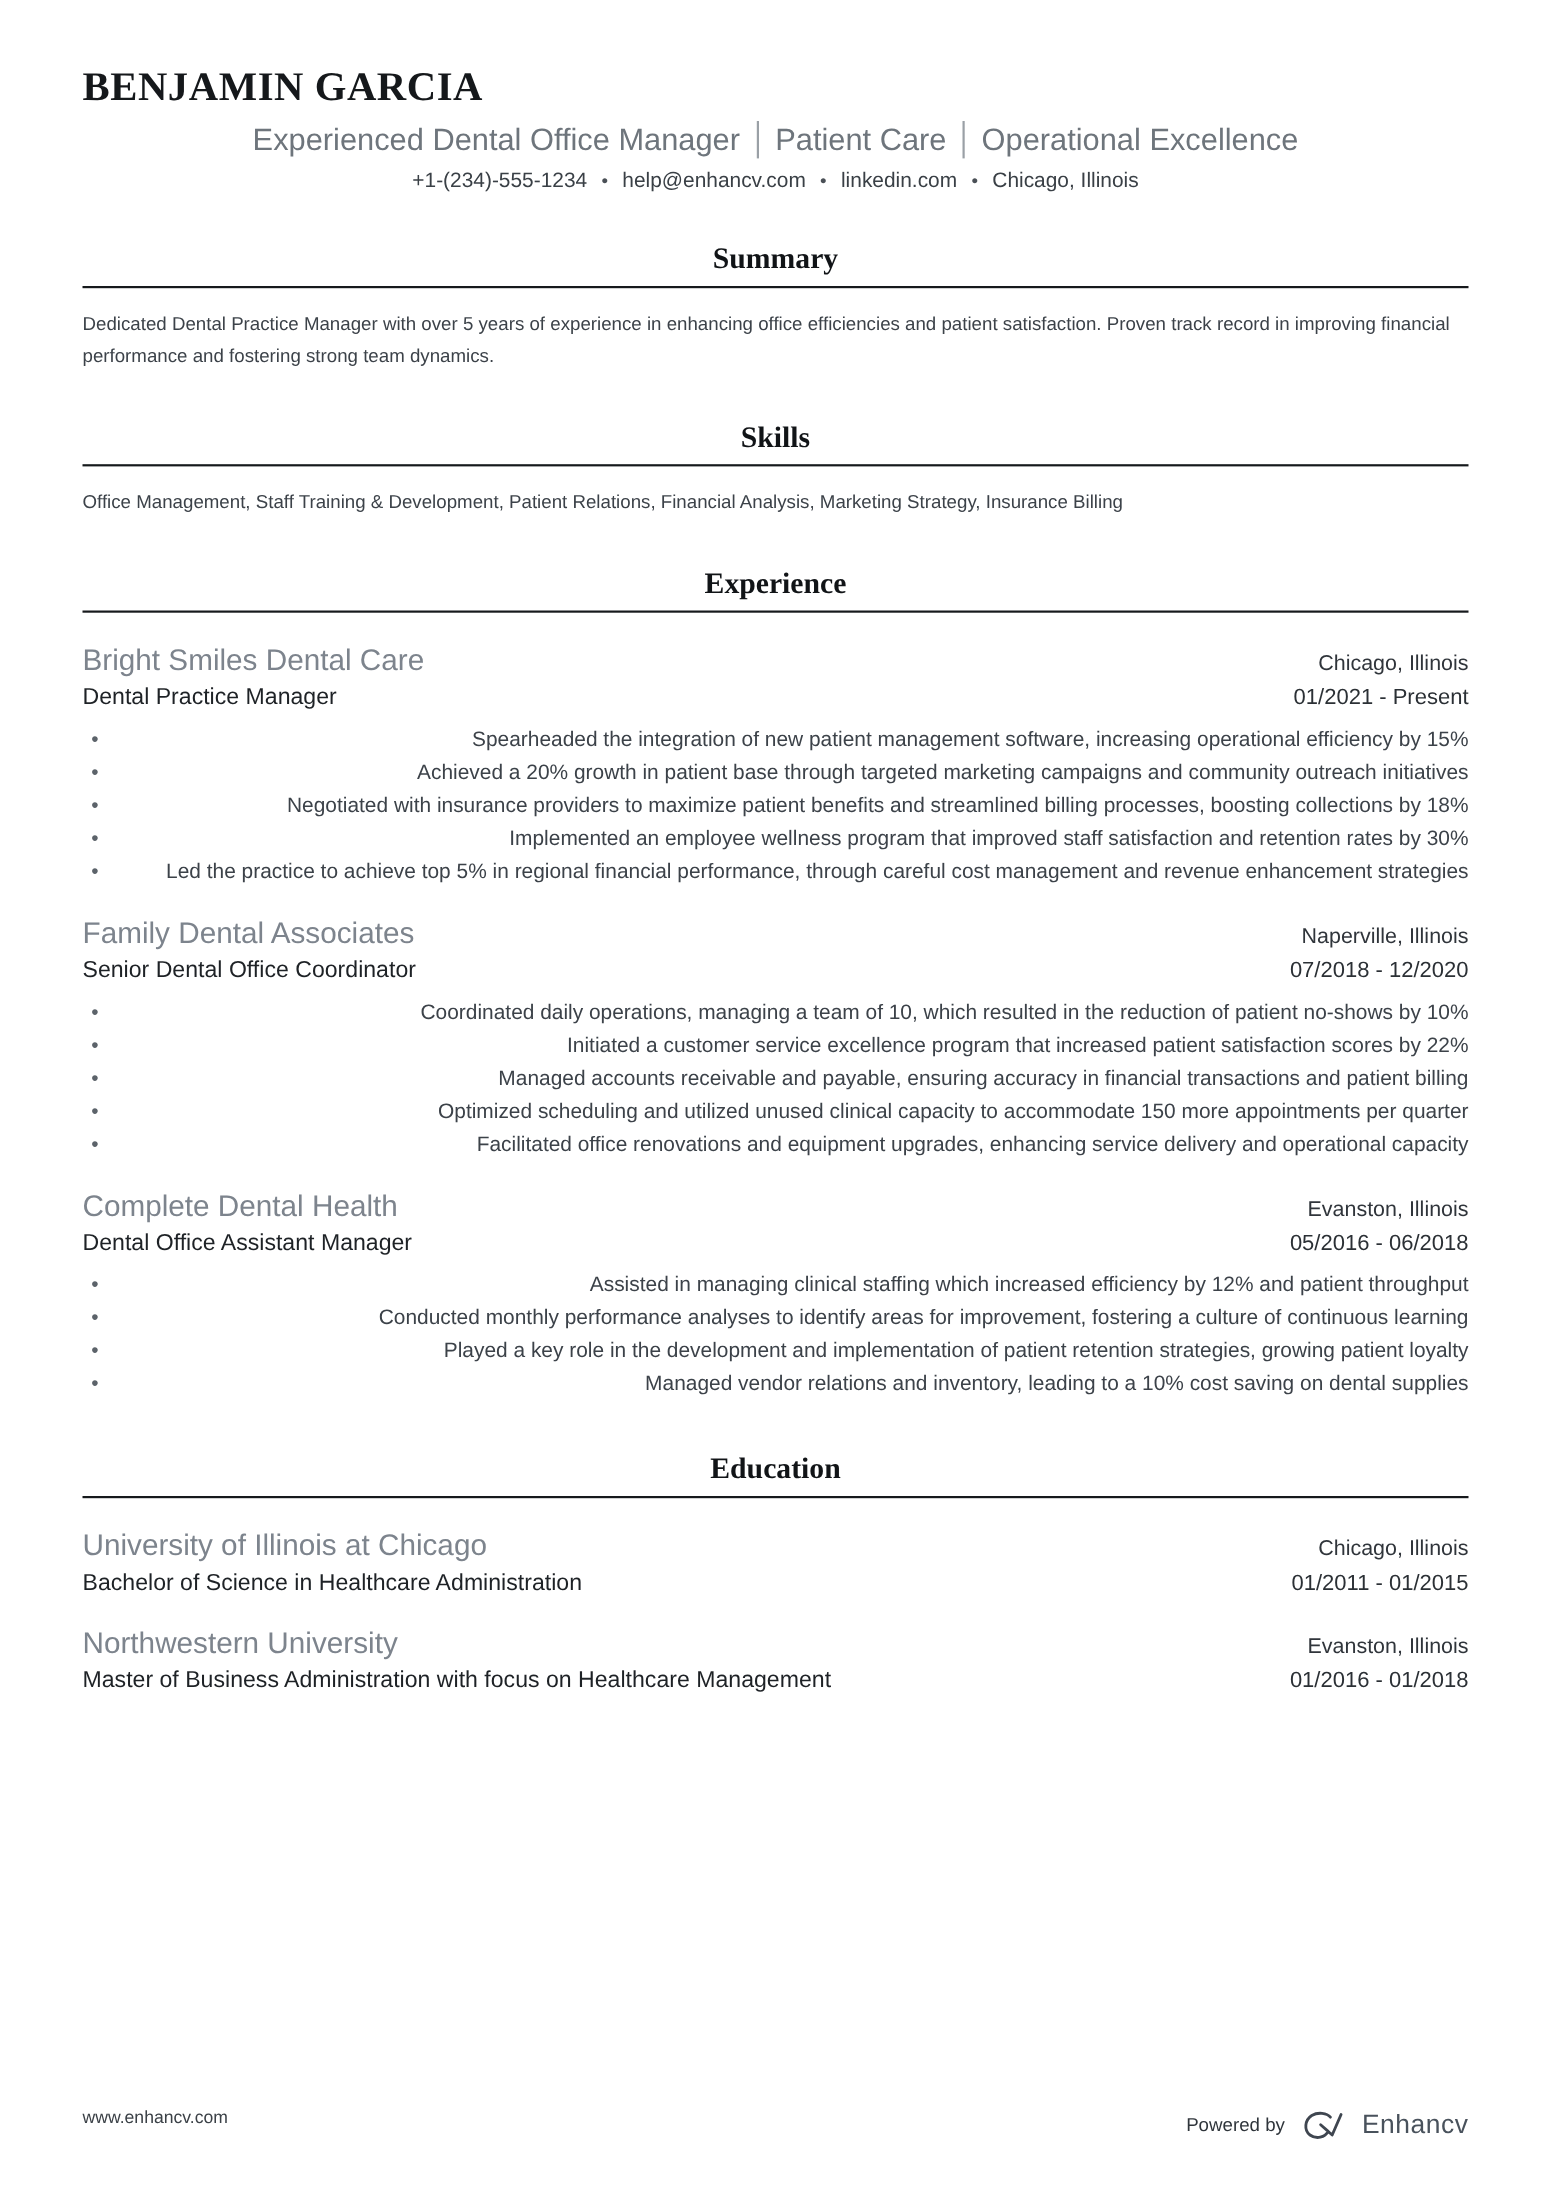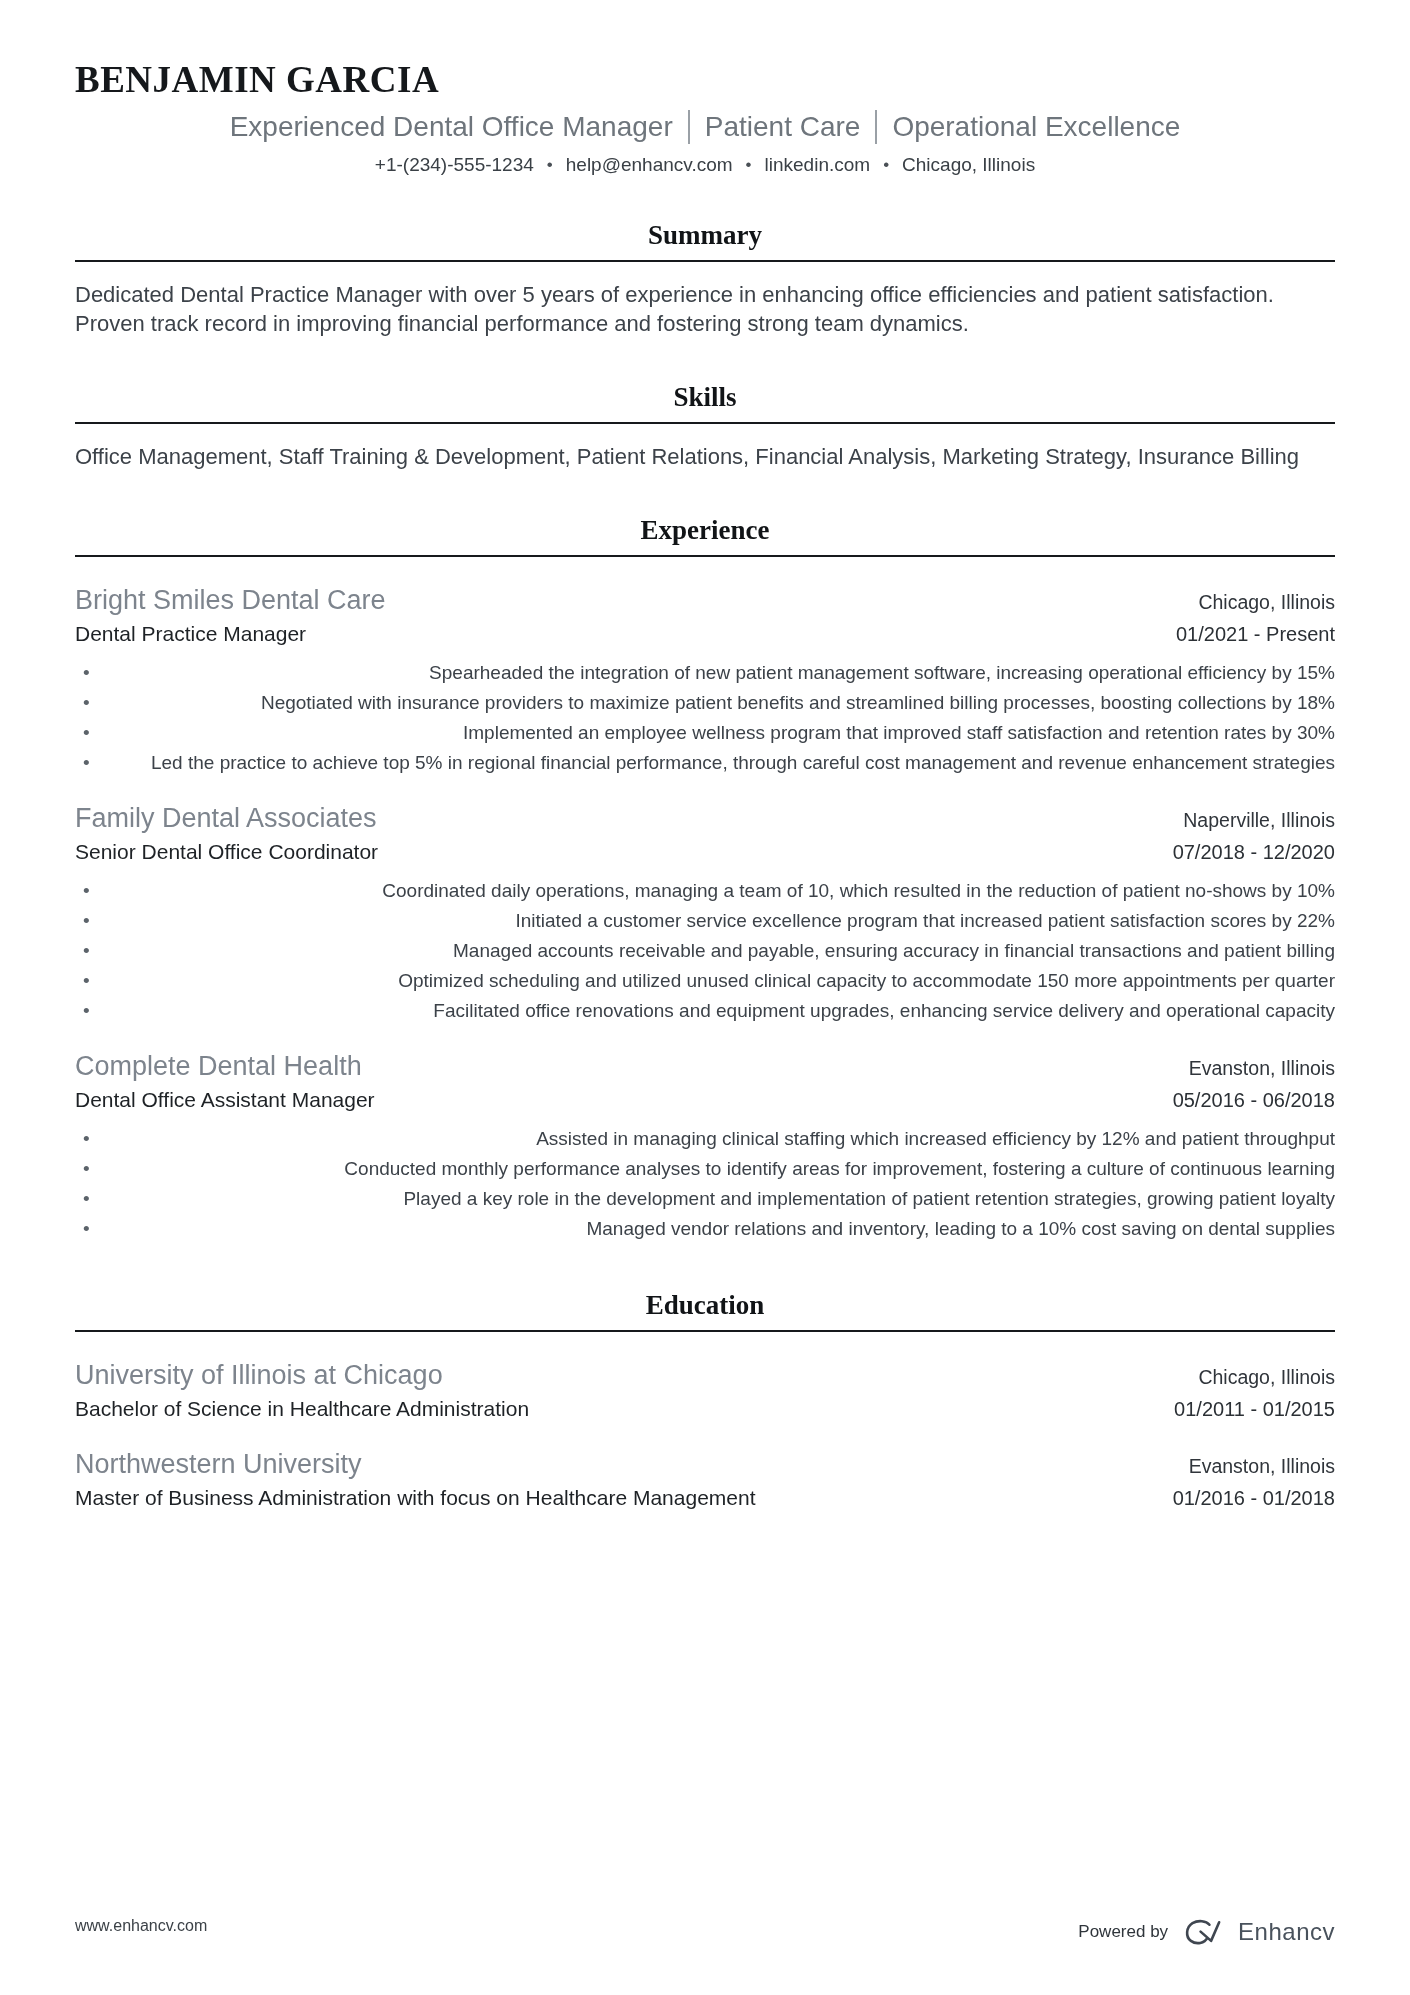--- a/index.html
+++ b/index.html
@@ -56,21 +56,21 @@
     text-align: center;
     color: #111417;
   }
   .rule {
     border: none;
     border-top: 2px solid #16191c;
     margin-top: 9px;
   }
   .section-body { margin-top: 18px; }
   .para {
-    font-size: 22px;
+    font-size: 17px;
     line-height: 29px;
     color: #3c4249;
   }
   
   .entry { margin-top: 28px; text-align: right; }
   .entry:first-child { margin-top: 20px; }
   .entry-row {
     display: flex;
     justify-content: space-between;
     align-items: baseline;
@@ -184,20 +184,21 @@
       <div class="entry-row">
         <span class="org">Bright Smiles Dental Care</span>
         <span class="loc">Chicago, Illinois</span>
       </div>
       <div class="entry-row role-row">
         <span class="role">Dental Practice Manager</span>
         <span class="dates">01/2021 - Present</span>
       </div>
       <ul class="bullets">
         <li>Spearheaded the integration of new patient management software, increasing operational efficiency by 15%</li>
+        <li>Achieved a 20% growth in patient base through targeted marketing campaigns and community outreach initiatives</li>
         <li>Negotiated with insurance providers to maximize patient benefits and streamlined billing processes, boosting collections by 18%</li>
         <li>Implemented an employee wellness program that improved staff satisfaction and retention rates by 30%</li>
         <li>Led the practice to achieve top 5% in regional financial performance, through careful cost management and revenue enhancement strategies</li>
       </ul>
     </div>
 
     <div class="entry">
       <div class="entry-row">
         <span class="org">Family Dental Associates</span>
         <span class="loc">Naperville, Illinois</span>

